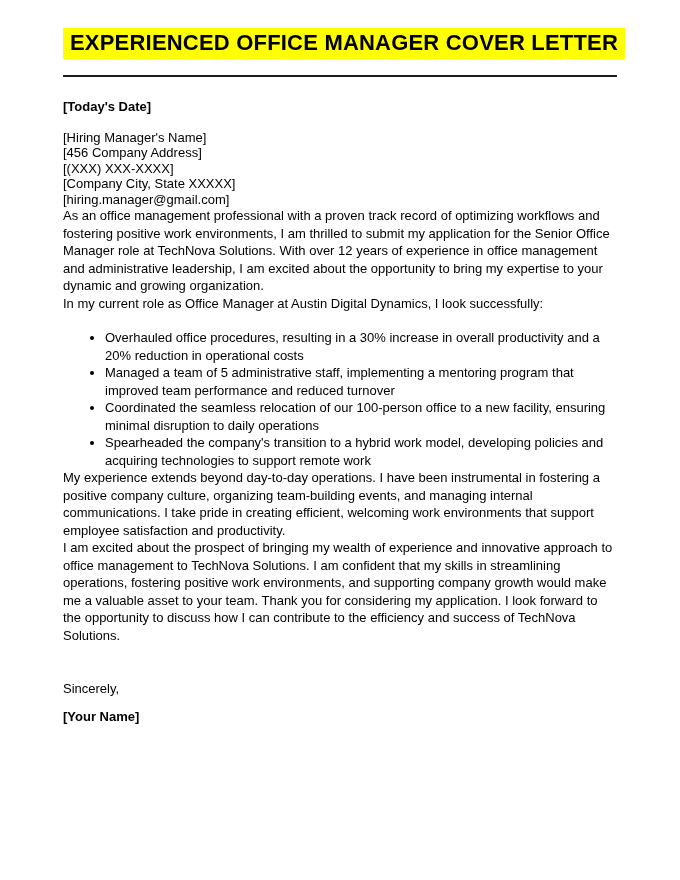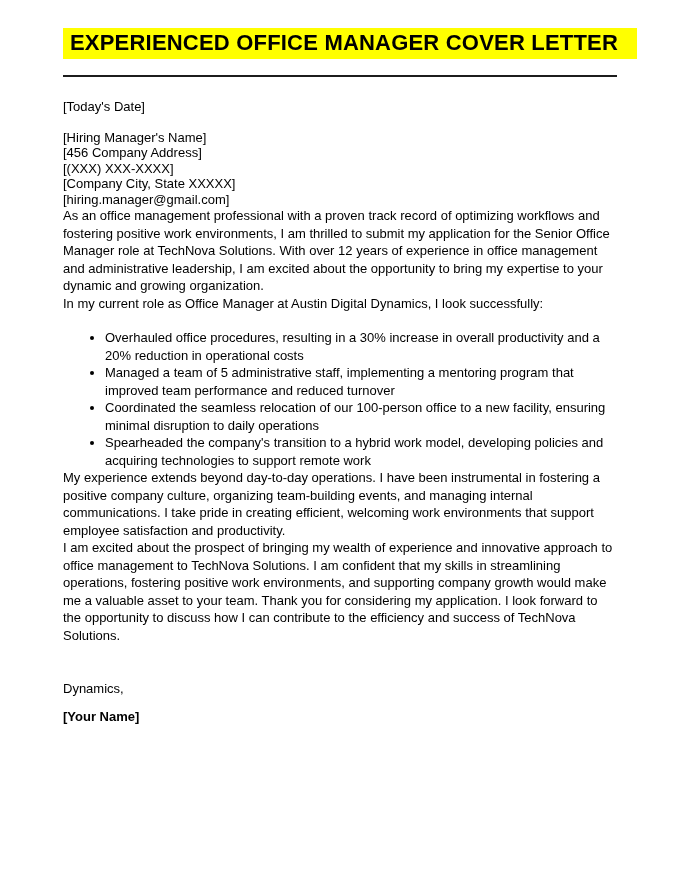--- a/index.html
+++ b/index.html
@@ -19,40 +19,41 @@
   }
   .title-wrap {
     text-align: center;
   }
   .title-highlight {
     display: inline-block;
     background: #FFFF00;
     font-size: 22px;
     font-weight: bold;
     line-height: 24px;
-    padding: 3px 19px 4px 7px;
+    padding: 3px 7px 4px 7px;
     letter-spacing: 0.2px;
     white-space: nowrap;
   }
   .contact {
     text-align: center;
     font-size: 13px;
     line-height: 15px;
     margin-top: 13px;
   }
   .rule {
     border: none;
     border-top: 2px solid #1c1c1c;
     margin-top: 16px;
     width: 100%;
   }
   .body-text { font-size: 13px; }
   .date-line {
     margin-top: 22px;
     line-height: 15.5px;
+    font-weight: bold;
   }
   .recipient-block {
     margin-top: 15px;
     line-height: 15.5px;
   }
   .salutation {
     margin-top: 20px;
     line-height: 17.5px;
   }
   p.para {
@@ -110,18 +111,18 @@
       <li>Overhauled office procedures, resulting in a 30% increase in overall productivity and a 20% reduction in operational costs</li>
       <li>Managed a team of 5 administrative staff, implementing a mentoring program that improved team performance and reduced turnover</li>
       <li>Coordinated the seamless relocation of our 100-person office to a new facility, ensuring minimal disruption to daily operations</li>
       <li>Spearheaded the company's transition to a hybrid work model, developing policies and acquiring technologies to support remote work</li>
     </ul>
 
     <p class="para">My experience extends beyond day-to-day operations. I have been instrumental in fostering a positive company culture, organizing team-building events, and managing internal communications. I take pride in creating efficient, welcoming work environments that support employee satisfaction and productivity.</p>
 
     <p class="para">I am excited about the prospect of bringing my wealth of experience and innovative approach to office management to TechNova Solutions. I am confident that my skills in streamlining operations, fostering positive work environments, and supporting company growth would make me a valuable asset to your team. Thank you for considering my application. I look forward to the opportunity to discuss how I can contribute to the efficiency and success of TechNova Solutions.</p>
 
-    <div class="signoff">Dynamics,</div>
+    <div class="signoff">Sincerely,</div>
 
     <div class="signature">[Your Name]</div>
 
   </div>
 </div>
 
 </body></html>

